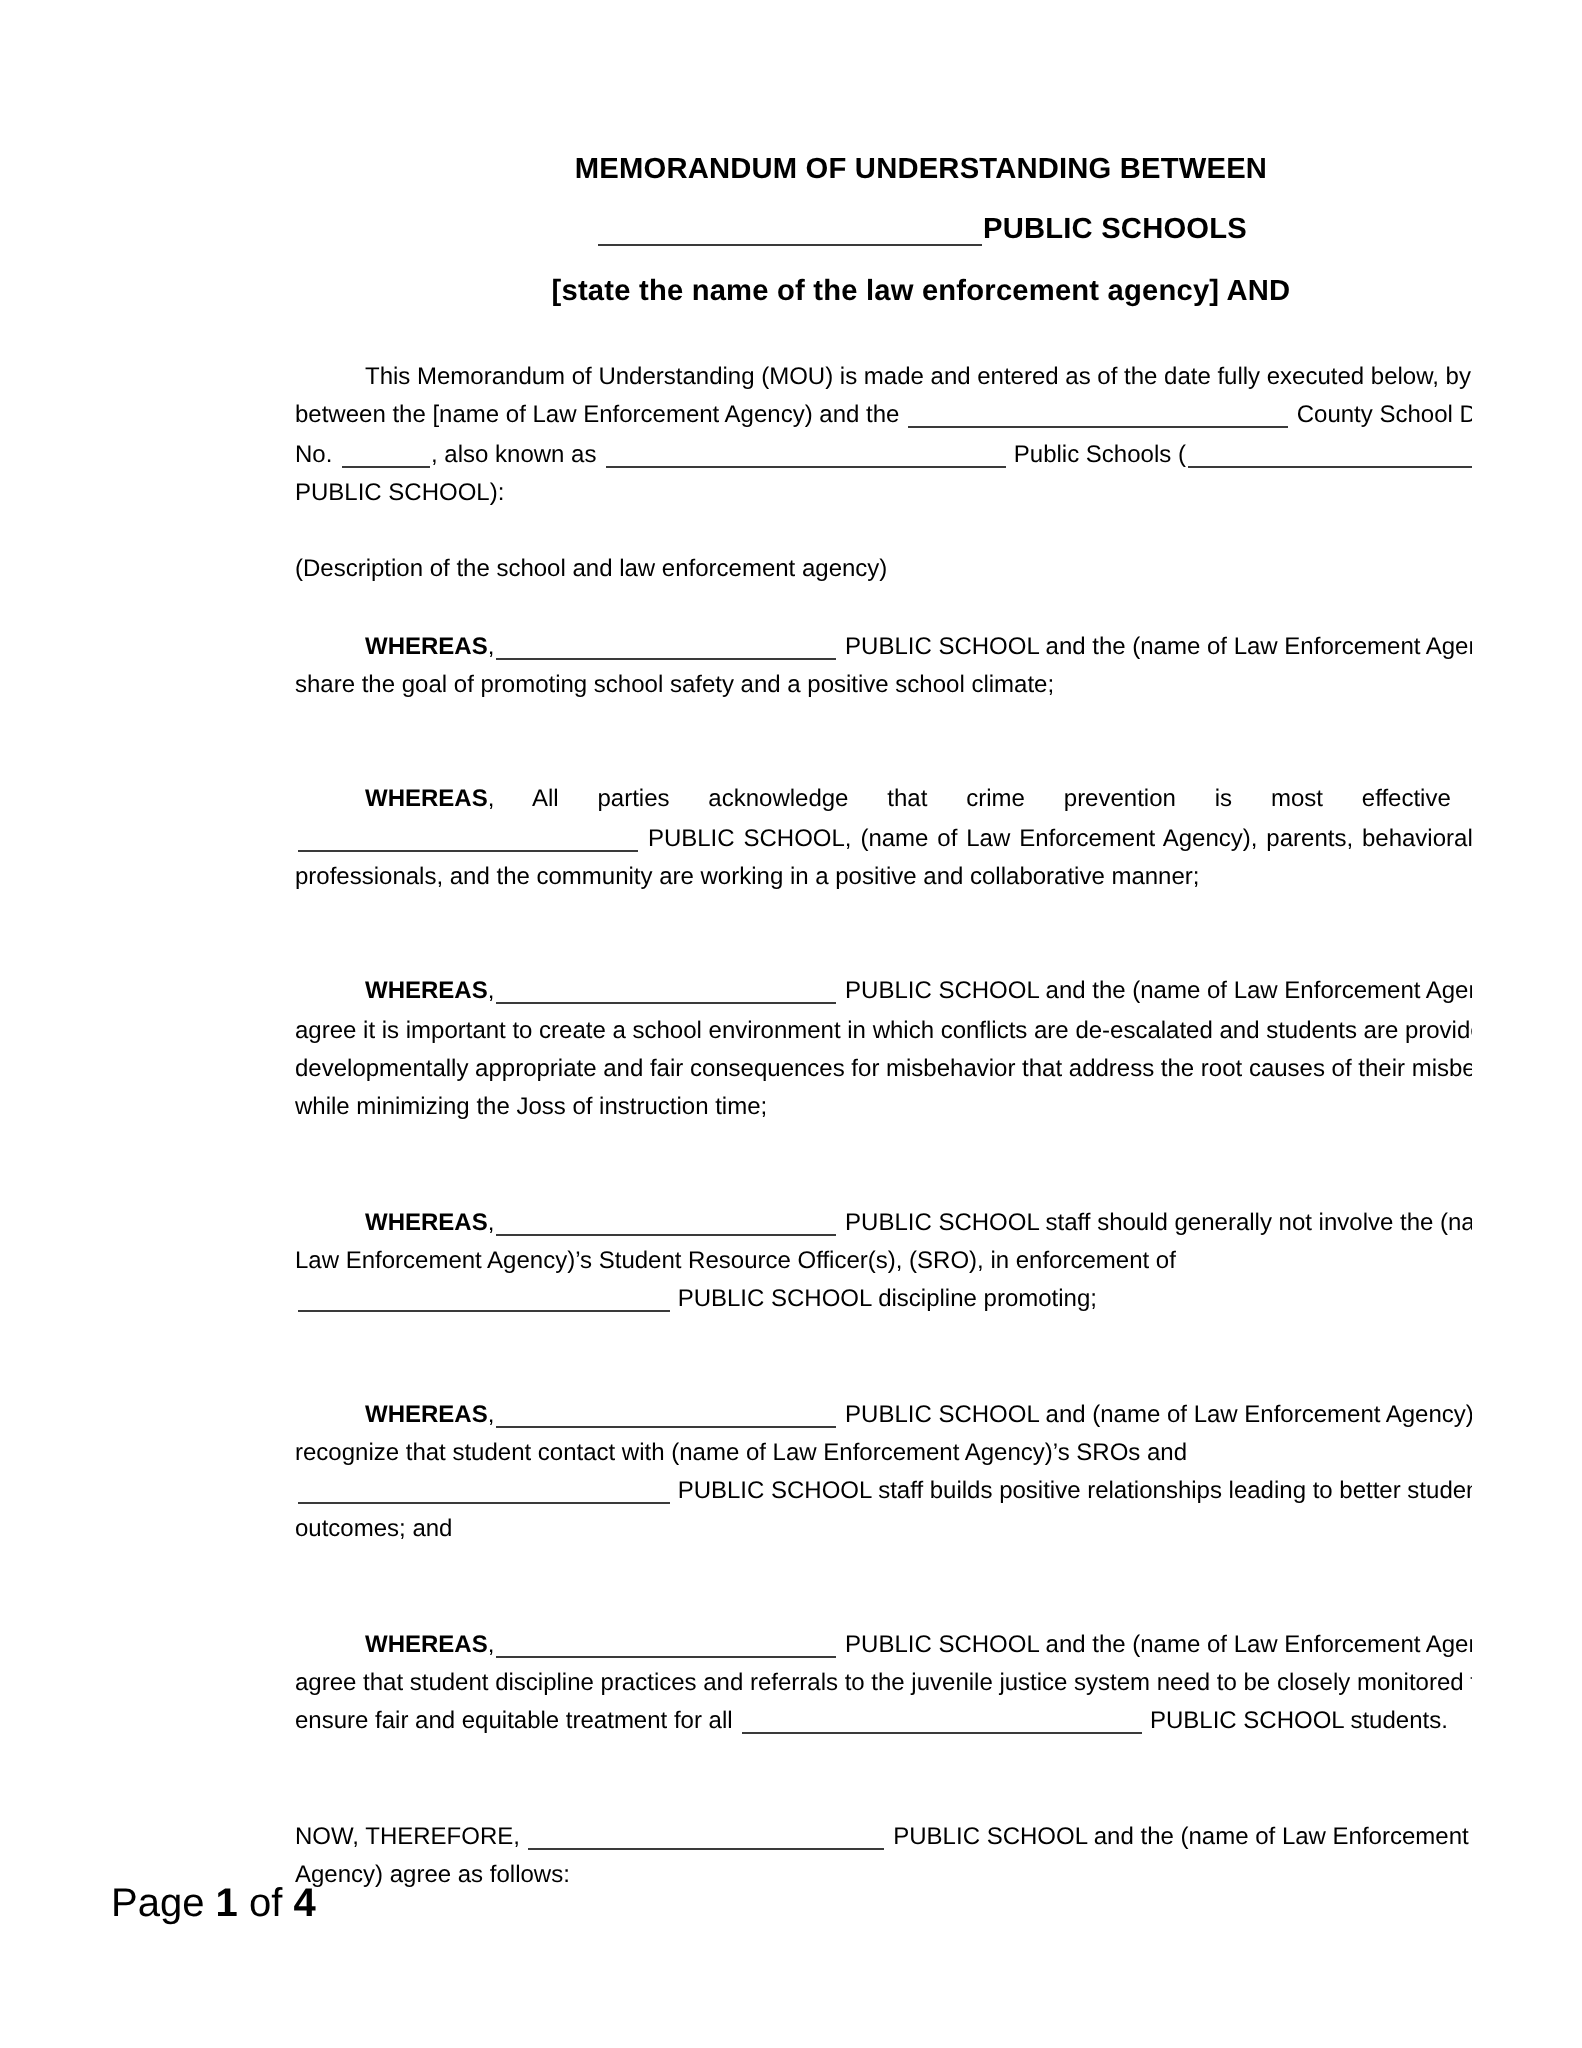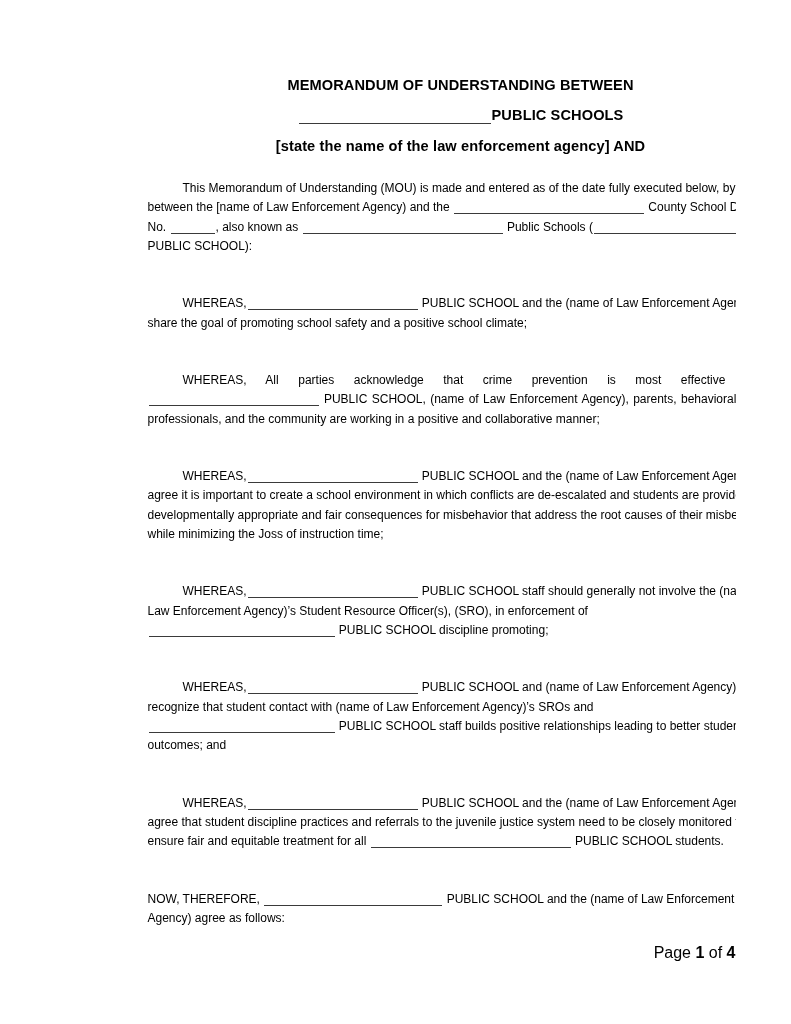--- a/index.html
+++ b/index.html
@@ -56,21 +56,21 @@
   }
   p.para.justify {
     text-align: justify;
     text-justify: inter-word;
   }
   .indent {
     display: inline-block;
     width: 35px;
   }
   b.kw {
-    font-weight: normal;
+    font-weight: bold;
   }
   .gap {
     display: block;
     height: 19.2px;
   }
   .gap-lg {
     display: block;
     height: 38.4px;
   }
 
@@ -87,25 +87,25 @@
   .blank.w-md    { width: 170px; }
   .blank.w-lg    { width: 190px; }
   .blank.w-xl    { width: 200px; }
   .blank.w-title { width: 192px; vertical-align: -4px; height: 14px; }
   .blank.w-flex  { width: 178px; }
   .blank.w-wide  { width: 186px; }
 
   
   .footer {
     position: absolute;
-    left: 12px;
+    left: 0;
     right: 0;
     top: 943px;
-    text-align: right;
-    font-size: 16px;
+    text-align: left;
+    font-size: 20px;
     line-height: 19px;
   }
   .footer b { font-weight: bold; }
 </style>
 </head>
 <body>
 
 <div class="page">
 
   <div class="content">
@@ -115,20 +115,21 @@
       <div class="title-line l3"><span class="blank w-title"></span><span>PUBLIC SCHOOLS</span></div>
       <div class="title-line">[state the name of the law enforcement agency] AND</div>
     </div>
 
     <div class="body-block">
 
       <p class="para"><span class="indent"></span><span>This Memorandum of Understanding (MOU) is made and entered as of the date fully executed below, by and between the [name of Law Enforcement Agency) and the </span><span class="blank w-lg"></span><span> County School District No. </span><span class="blank w-tiny"></span><span>, also known as </span><span class="blank w-xl"></span><span> Public Schools (</span><span class="blank w-sm"></span><span> PUBLIC SCHOOL):</span></p>
 
       <span class="gap"></span>
 
+      <p class="para">(Description of the school and law enforcement agency)</p>
 
       <span class="gap"></span>
 
       <p class="para"><span class="indent"></span><b class="kw">WHEREAS</b><span>,</span><span class="blank w-md"></span><span> PUBLIC SCHOOL and the (name of Law Enforcement Agency) share the goal of promoting school safety and a positive school climate;</span></p>
 
       <span class="gap-lg"></span>
 
       <p class="para justify"><span class="indent"></span><b class="kw">WHEREAS</b><span>,</span><span> All parties acknowledge that crime prevention is most effective when </span><span class="blank w-md"></span><span> PUBLIC SCHOOL, (name of Law Enforcement Agency), parents, behavioral health professionals, and the community are working in a positive and collaborative manner;</span></p>
 
       <span class="gap-lg"></span>

